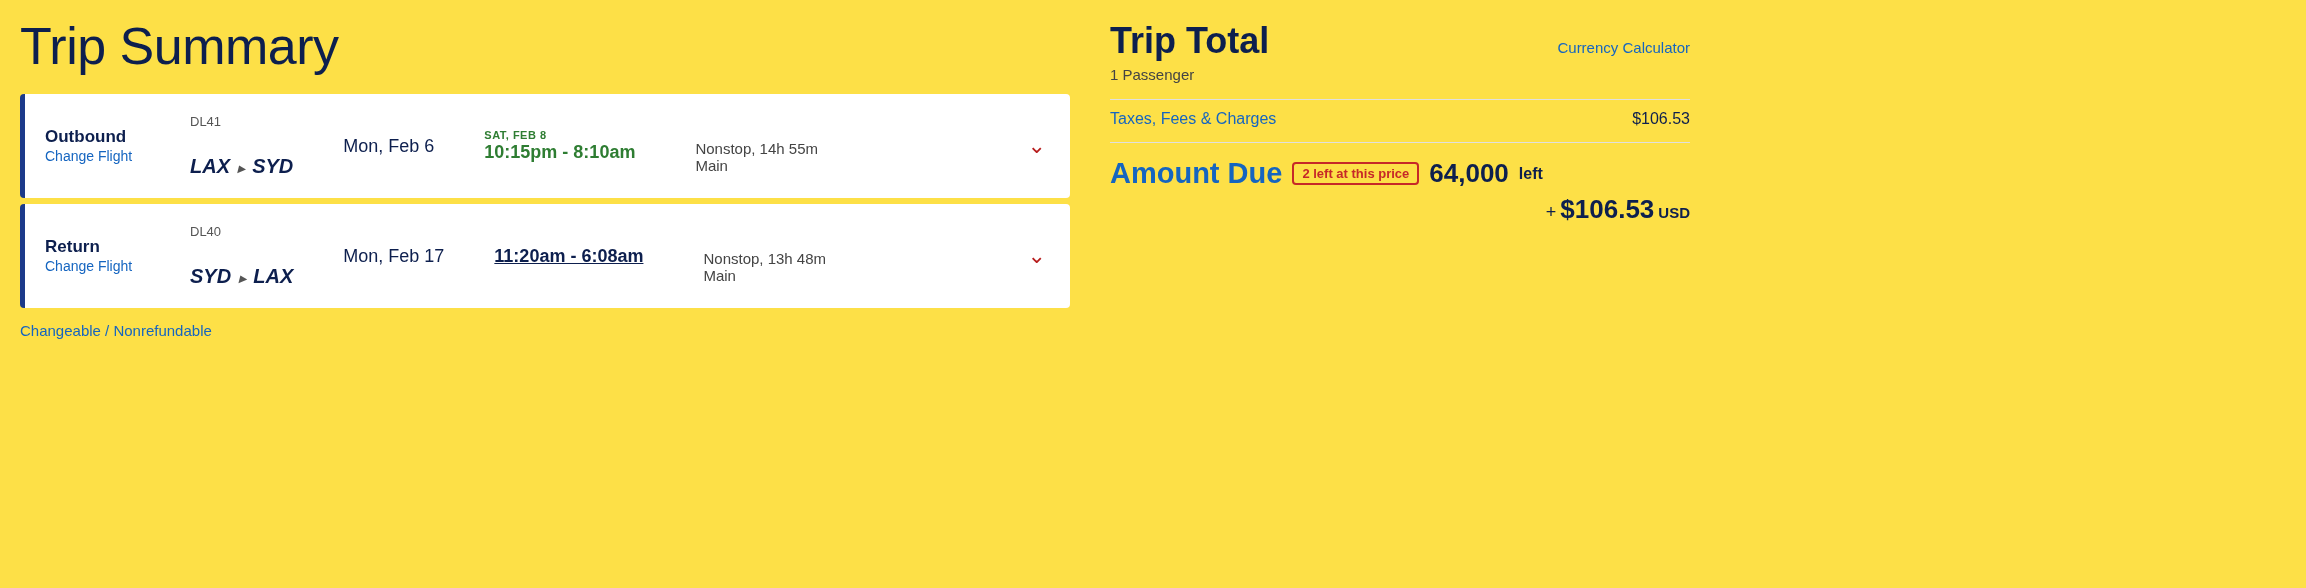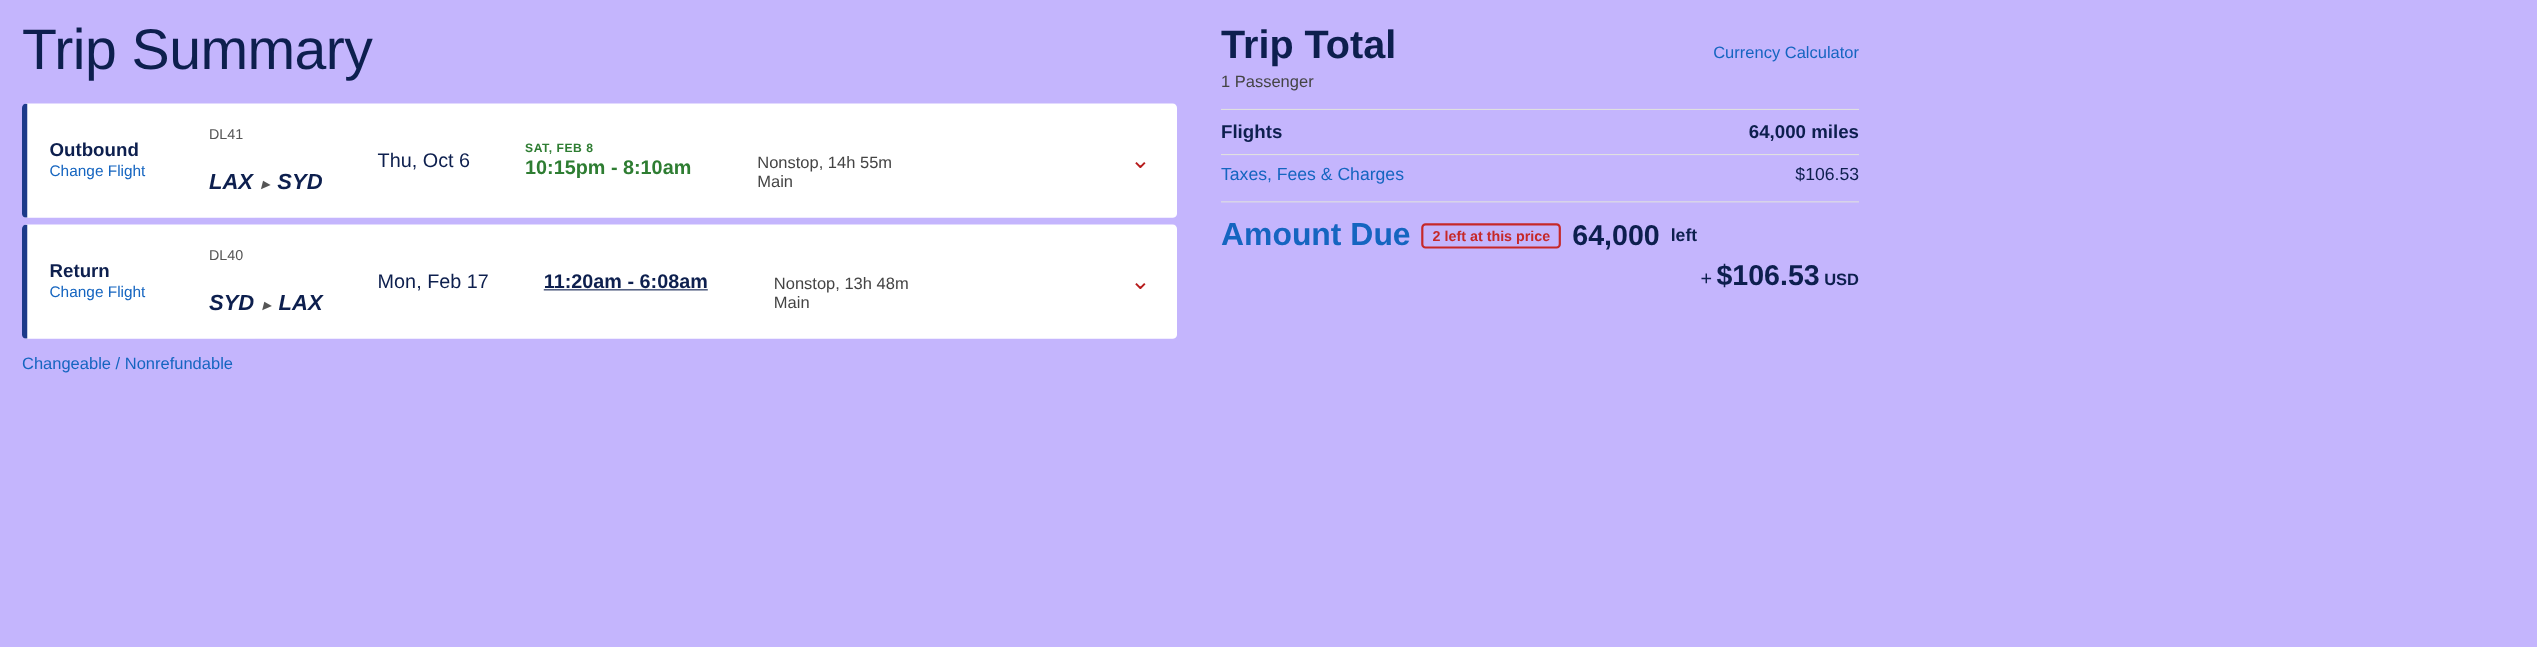--- a/index.html
+++ b/index.html
@@ -8,21 +8,21 @@
       background: #f4f5f7;
       min-height: 588px;
       display: flex;
       align-items: flex-start;
       padding: 0;
     }
     .page-container {
       display: flex;
       width: 2306px;
       min-height: 588px;
-      background: #c4b5fd;
+      background: #fde047;
       padding: 16px 30px 20px 20px;
       gap: 40px;
     }
     .left-panel {
       flex: 1;
       max-width: 1050px;
     }
     .trip-summary-title {
       font-size: 52px;
       font-weight: 300;
@@ -256,21 +256,21 @@
         <a class="change-flight-link">Change Flight</a>
       </div>
       <div class="flight-info-col">
         <div class="flight-number">DL41</div>
         <div class="flight-route">
           <span>LAX</span>
           <span class="route-arrow">▸</span>
           <span>SYD</span>
         </div>
       </div>
-      <div class="flight-date">Thu, Oct 6</div>
+      <div class="flight-date">Mon, Feb 6</div>
       <div class="flight-time-col">
         <div class="flight-time-date">SAT, FEB 8</div>
         <div class="flight-time-highlight">10:15pm - 8:10am</div>
       </div>
       <div class="flight-duration-col">
         <div class="flight-duration">Nonstop, 14h 55m</div>
         <div class="flight-cabin">Main</div>
       </div>
       <div class="chevron-col">
         <span class="chevron-icon">⌄</span>
@@ -307,24 +307,20 @@
     <div class="changeable-note">Changeable / Nonrefundable</div>
   </div>
 
   <div class="right-panel">
     <div class="trip-total-header">
       <span class="trip-total-title">Trip Total</span>
       <a class="currency-calc-link">Currency Calculator</a>
     </div>
     <div class="passenger-count">1 Passenger</div>
 
-    <div class="cost-row">
-      <span class="cost-label">Flights</span>
-      <span class="cost-value">64,000 miles</span>
-    </div>
 
     <div class="cost-row">
       <span class="tax-label">Taxes, Fees &amp; Charges</span>
       <span class="tax-value">$106.53</span>
     </div>
 
     <div class="amount-due-section">
       <div class="amount-due-row">
         <span class="amount-due-label">Amount Due</span>
         <span class="seats-badge">2 left at this price</span>

